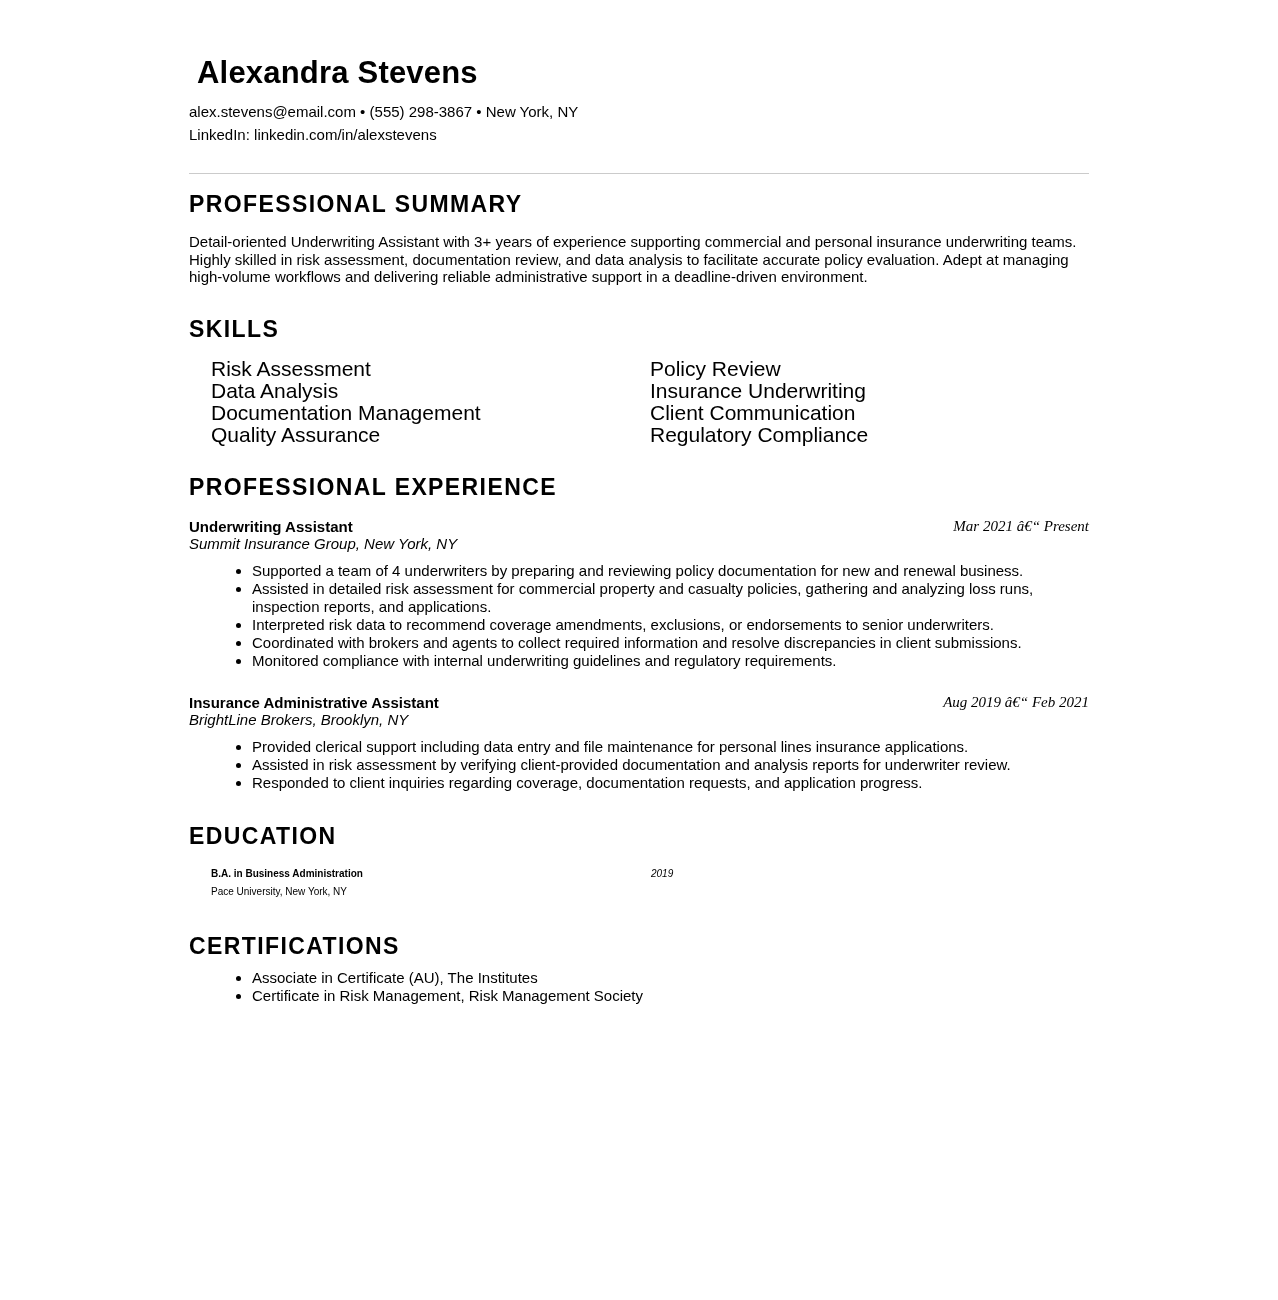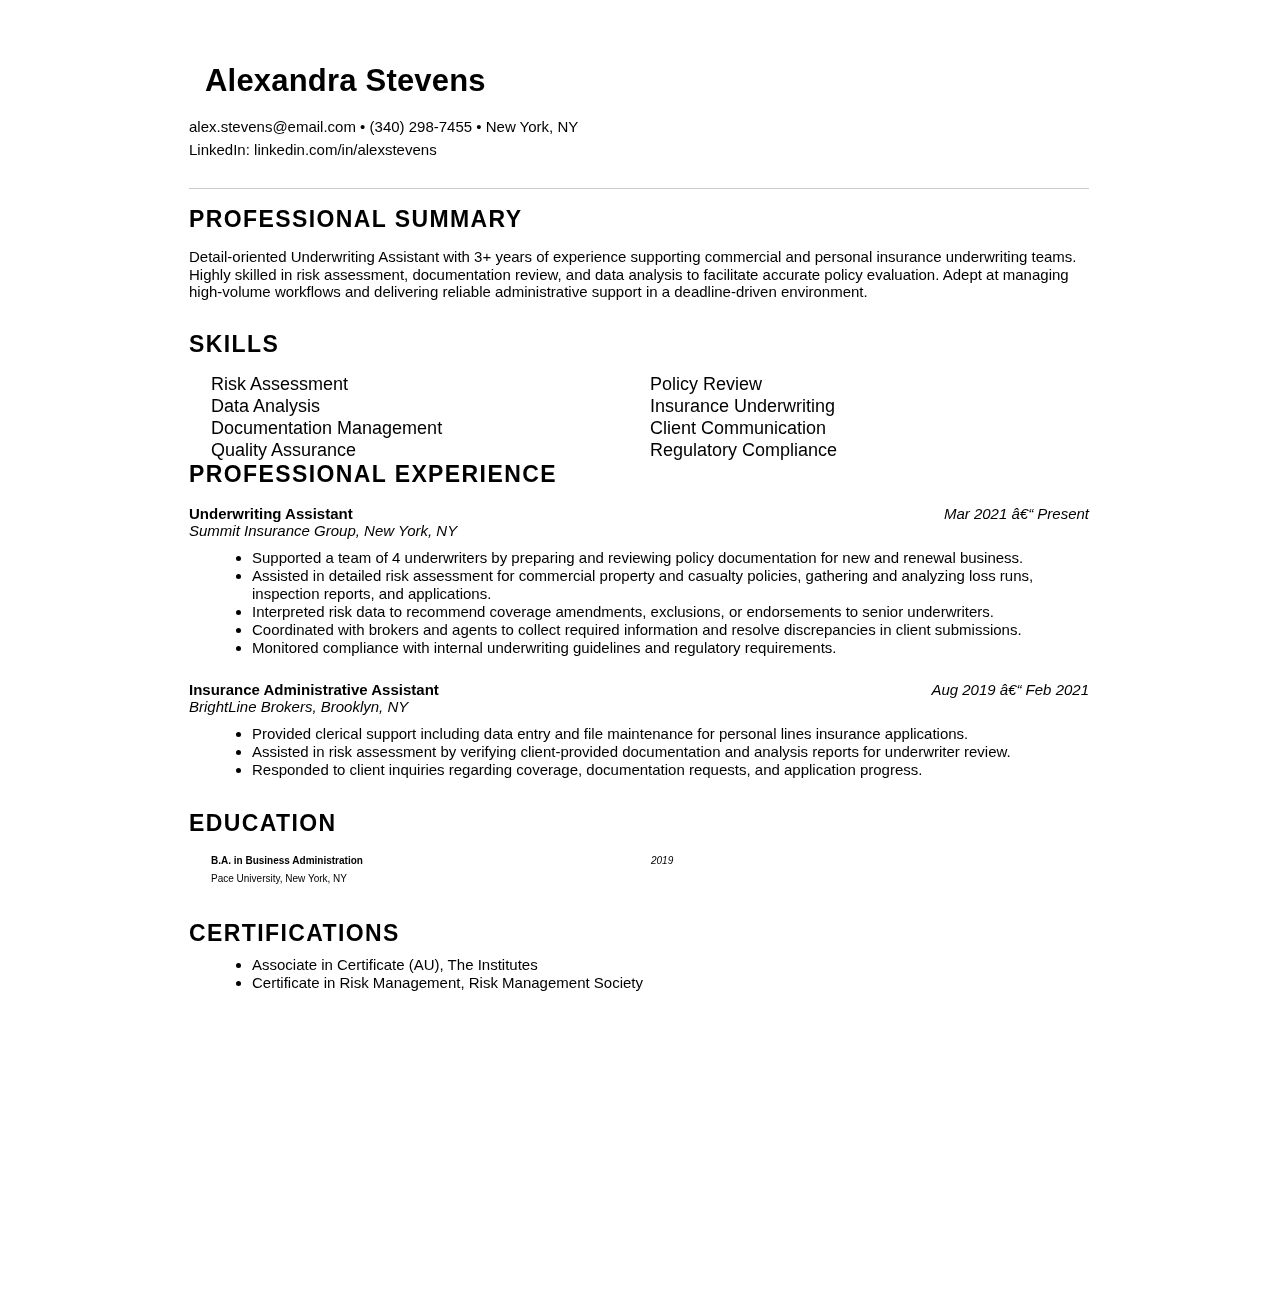--- a/index.html
+++ b/index.html
@@ -11,21 +11,21 @@
   }
   body { min-height: 1300px; width: 1278px; }
   .page {
     width: 900px;
     margin: 0 auto;
     padding-top: 46px;
   }
   h1.name {
     font-size: 31px;
     font-weight: 700;
-    margin: 16px;
+    margin: 8px;
     line-height: 1.2;
     letter-spacing: 0.2px;
   }
   .contact-block { margin-top: 9px; font-size: 15px; line-height: 23px; }
   hr.divider {
     border: none;
     border-top: 1px solid #cbcbcb;
     margin: 27px 0 0 0;
   }
   h2.section-heading {
@@ -44,35 +44,35 @@
   .skills-grid {
     margin-top: 15px;
     padding-left: 22px;
     display: grid;
     grid-template-columns: 439px 1fr;
   }
   .skills-grid ul {
     list-style: none;
     margin: 0;
     padding: 0;
-    font-size: 18px;
+    font-size: 21px;
     line-height: 22px;
   }
-  section.sec-exp { }
+  section.sec-exp { margin-top: 28px; }
   .job { margin-top: 17px; }
   .job + .job { margin-top: 24px; }
   .job-head {
     display: flex;
     justify-content: space-between;
     align-items: flex-start;
     font-size: 15px;
     line-height: 17.5px;
   }
   .job-title { font-weight: 700; }
-  .job-dates { font-style: italic; }
+  .job-dates { font-style: italic; font-family: Liberation Serif, serif; }
   .company { font-style: italic; font-size: 15px; line-height: 17.5px; }
   ul.bullets {
     margin: 9px 0 0 0;
     padding-left: 63px;
     font-size: 15px;
     line-height: 18px;
   }
   ul.bullets li { padding: 0; }
   section.sec-edu { margin-top: 31px; }
   .edu-block {
@@ -90,21 +90,21 @@
   section.sec-cert { margin-top: 32px; }
 </style>
 </head>
 <body>
 
 <div class="page">
 
   <header>
     <h1 class="name">Alexandra Stevens</h1>
     <div class="contact-block">
-      <div>alex.stevens@email.com • (340) 298-7455 • New York, NY</div>
+      <div>alex.stevens@email.com • (555) 298-3867 • New York, NY</div>
       <div>LinkedIn: linkedin.com/in/alexstevens</div>
     </div>
   </header>
 
   <hr class="divider">
 
   <section class="sec-summary">
     <h2 class="section-heading">PROFESSIONAL SUMMARY</h2>
     <p class="summary-text">Detail-oriented Underwriting Assistant with 3+ years of experience supporting commercial and personal insurance underwriting teams. Highly skilled in risk assessment, documentation review, and data analysis to facilitate accurate policy evaluation. Adept at managing high-volume workflows and delivering reliable administrative support in a deadline-driven environment.</p>
   </section>

